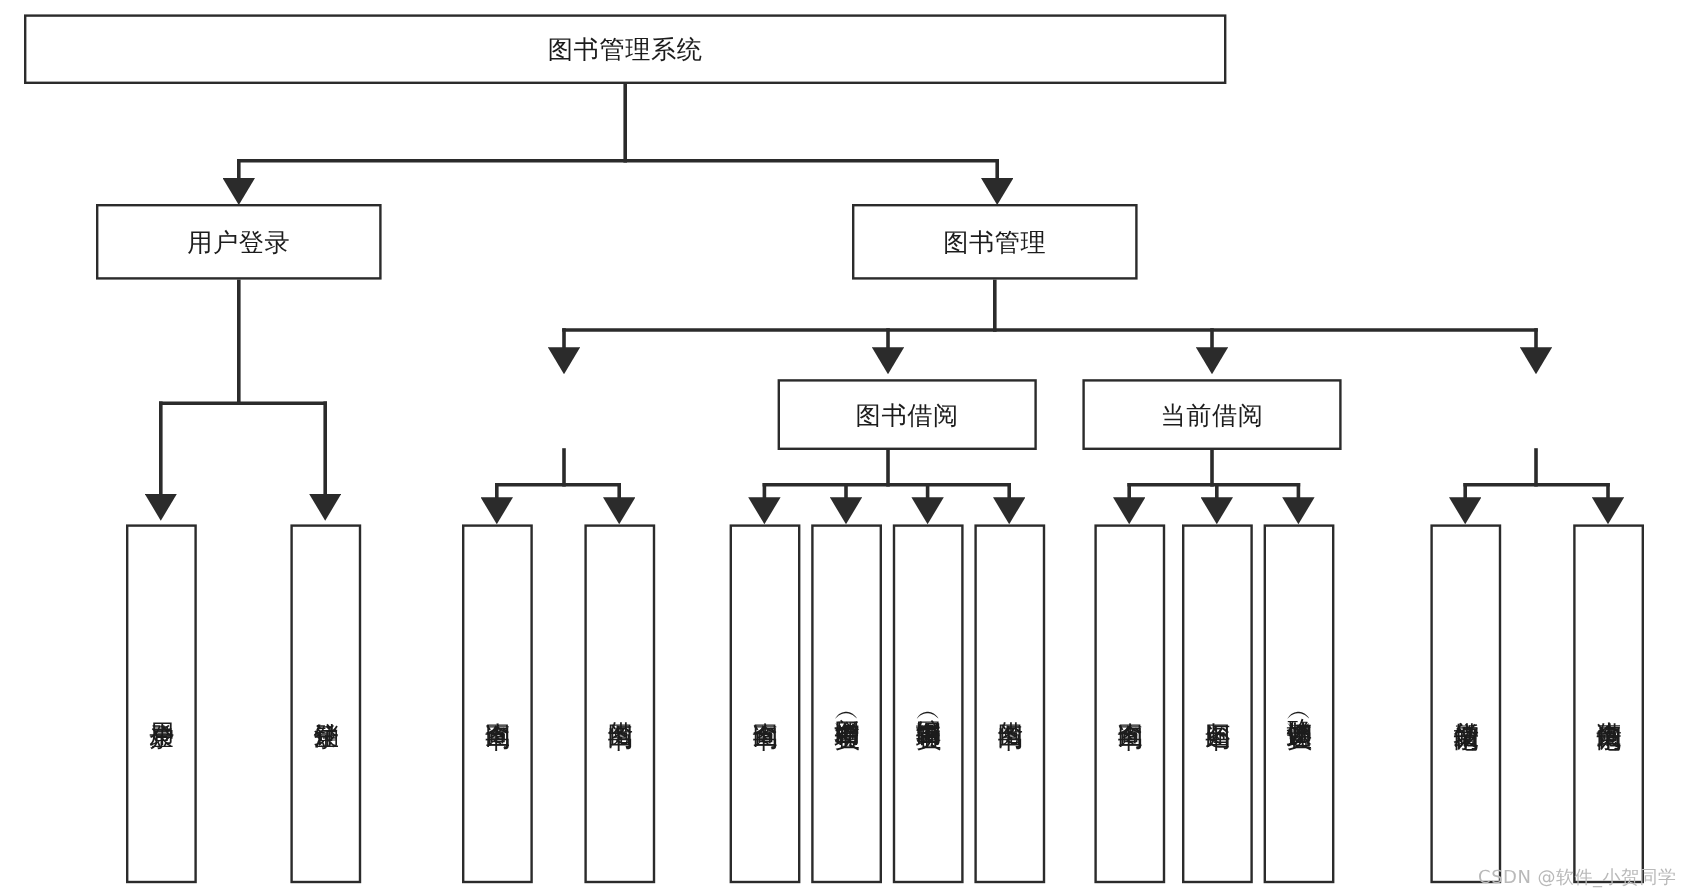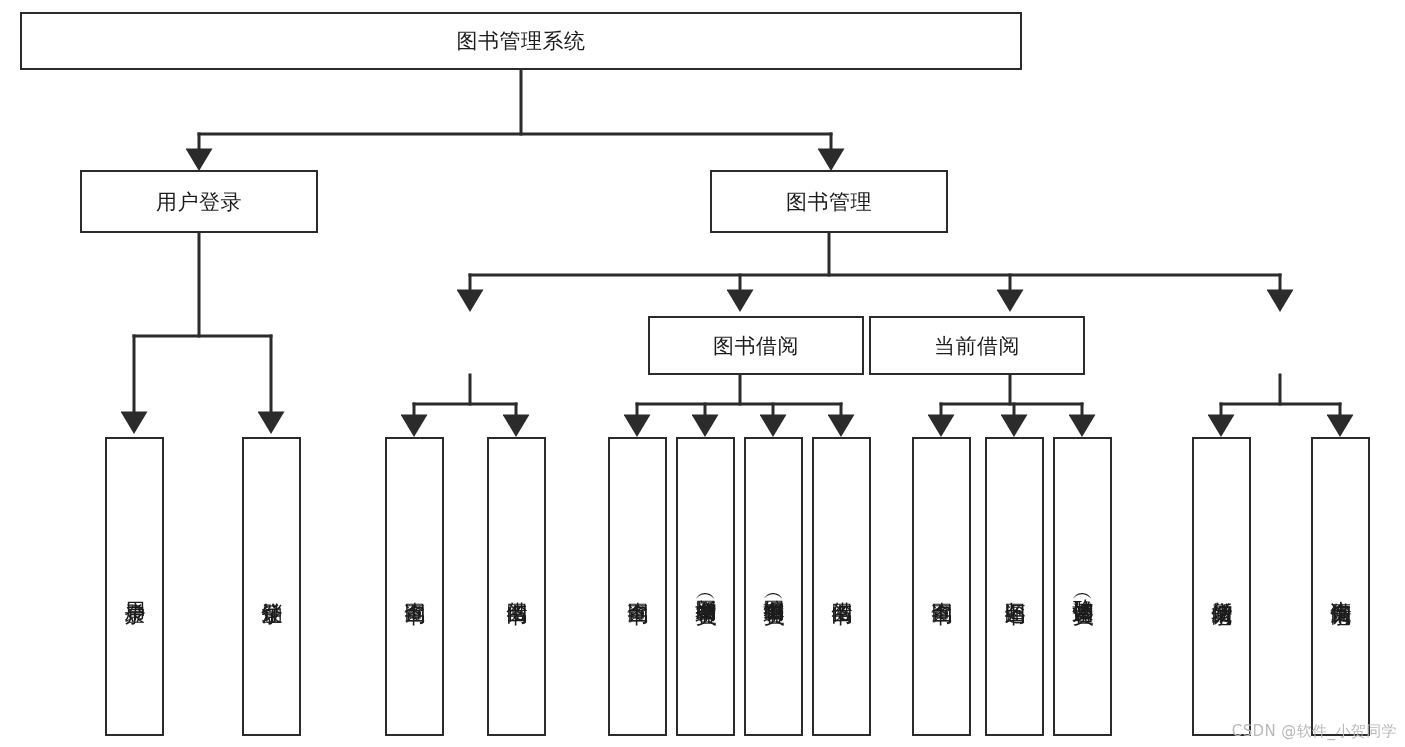--- a/index.html
+++ b/index.html
@@ -129,21 +129,21 @@
   <div class="node-box horizontal" style="left:80px; top:170px; width:238px; height:63px;">
     <span class="hlabel">用户登录</span>
   </div>
   <div class="node-box horizontal" style="left:710px; top:170px; width:238px; height:63px;text-align:right;">
     <span class="hlabel">图书管理</span>
   </div>
 
   <div class="node-box horizontal" style="left:632px; top:316px; width:216px; height:59px;margin-left:16px;">
     <span class="hlabel">图书借阅</span>
   </div>
-  <div class="node-box horizontal" style="left:869px; top:316px; width:216px; height:59px;">
+  <div class="node-box horizontal" style="left:902px; top:316px; width:216px; height:59px;">
     <span class="hlabel">当前借阅</span>
   </div>
 
   <div class="node-box vertical" style="left:105px; top:437px; width:59px; height:299px;">
     <span class="vlabel">用户登录</span>
   </div>
   <div class="node-box vertical" style="left:242px; top:437px; width:59px; height:299px;">
     <span class="vlabel">注销登录</span>
   </div>
 

